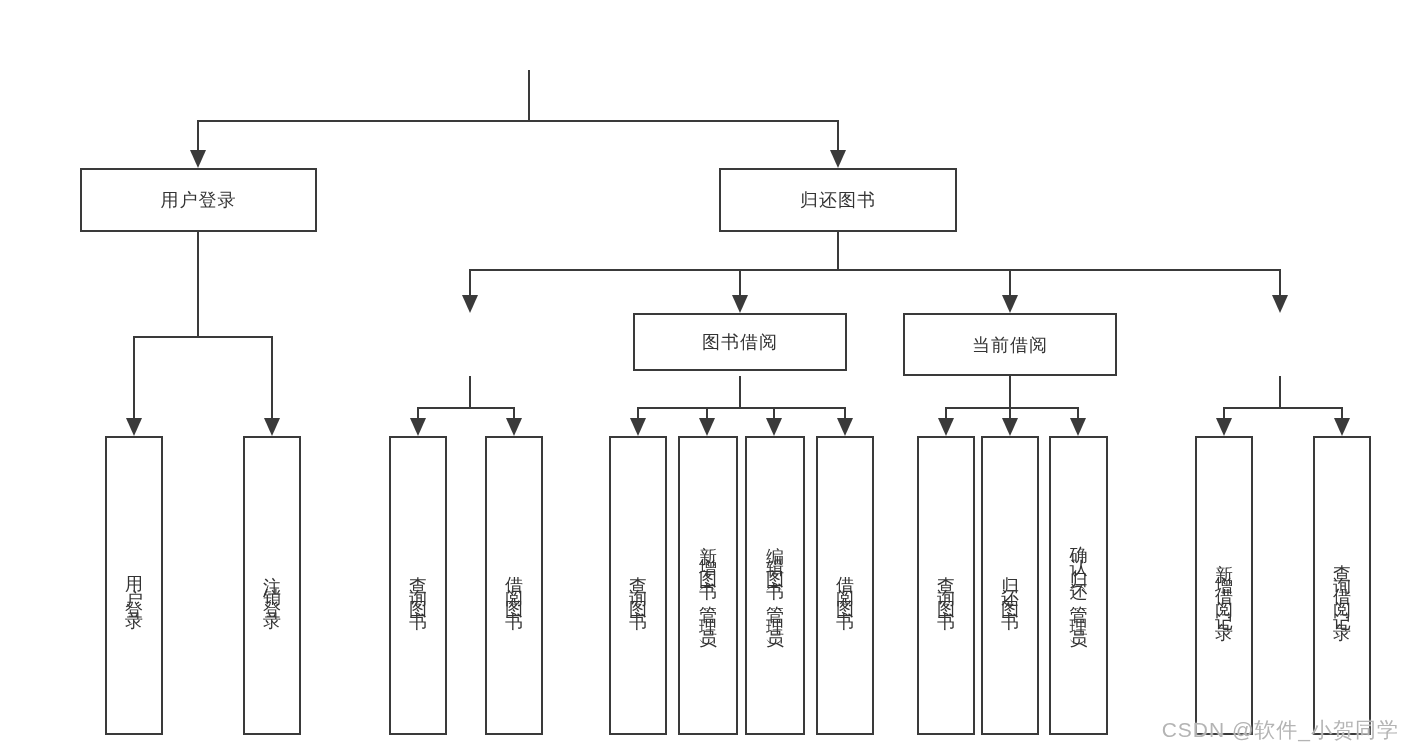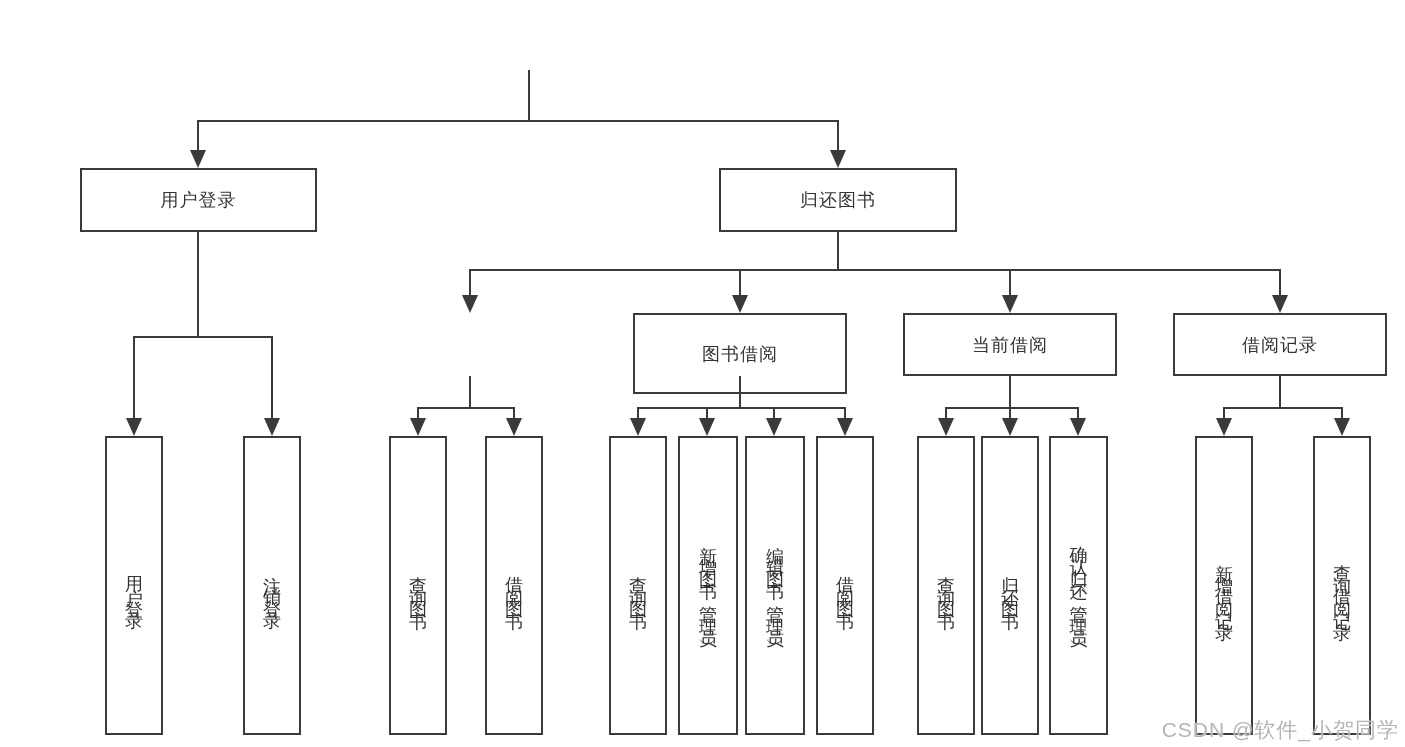--- a/index.html
+++ b/index.html
@@ -58,28 +58,25 @@
   <div class="drop" style="left:133px; top:336px; height:82px;"></div>
   <div class="drop" style="left:271px; top:336px; height:82px;"></div>
 
   <div class="vline" style="left:837px; top:232px; height:37px;"></div>
   <div class="hline" style="left:469px; top:269px; width:812px;"></div>
   <div class="drop" style="left:469px; top:269px; height:26px;"></div>
   <div class="drop" style="left:739px; top:269px; height:26px;"></div>
   <div class="drop" style="left:1009px; top:269px; height:26px;"></div>
   <div class="drop" style="left:1279px; top:269px; height:26px;"></div>
 
-  <div class="hbox" style="left:633px; top:313px; width:214px; height:81px;">
+  <div class="hbox" style="left:633px; top:313px; width:214px; height:58px;">
     <span>图书借阅</span>
   </div>
   <div class="hbox" style="left:903px; top:313px; width:214px; height:63px;">
     <span>当前借阅</span>
-  </div>
-  <div class="hbox" style="left:1173px; top:313px; width:214px; height:63px;">
-    <span>借阅记录</span>
   </div>
 
   <div class="vline" style="left:469px; top:376px; height:31px;"></div>
   <div class="hline" style="left:417px; top:407px; width:98px;"></div>
   <div class="drop" style="left:417px; top:407px; height:11px;"></div>
   <div class="drop" style="left:513px; top:407px; height:11px;"></div>
 
   <div class="vline" style="left:739px; top:376px; height:31px;"></div>
   <div class="hline" style="left:637px; top:407px; width:209px;"></div>
   <div class="drop" style="left:637px; top:407px; height:11px;"></div>

